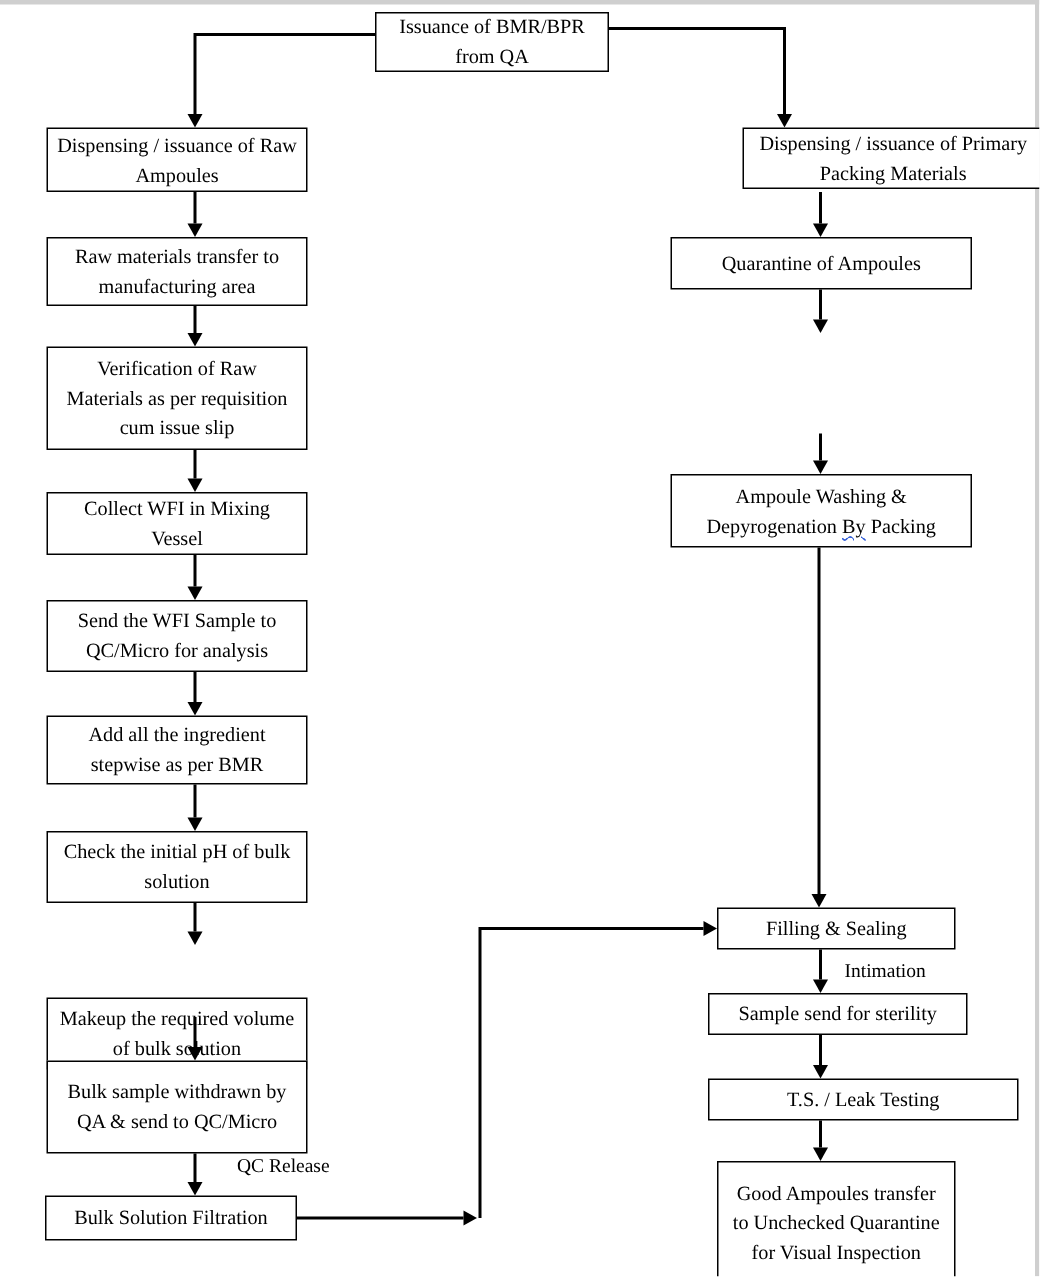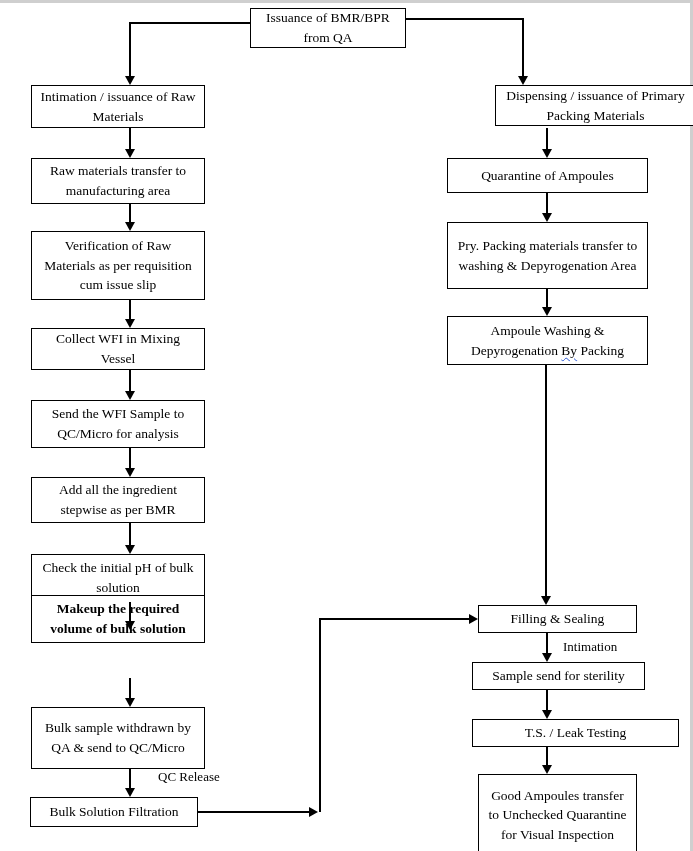--- a/index.html
+++ b/index.html
@@ -33,21 +33,21 @@
   #box-issuance { left: 250px; top: 8px;  width: 156px; height: 40px; }
 
   
   #box-l1  { left: 31px; top: 85px;  width: 174px; height: 43px; }
   #box-l2  { left: 31px; top: 158px; width: 174px; height: 46px; }
   #box-l3  { left: 31px; top: 231px; width: 174px; height: 69px; }
   #box-l4  { left: 31px; top: 328px; width: 174px; height: 42px; }
   #box-l5  { left: 31px; top: 400px; width: 174px; height: 48px; }
   #box-l6  { left: 31px; top: 477px; width: 174px; height: 46px; }
   #box-l7  { left: 31px; top: 554px; width: 174px; height: 48px; }
-  #box-l8  { left: 31px; top: 595px; width: 174px; height: 48px; font-weight: bold; }
+  #box-l8  { left: 31px; top: 665px; width: 174px; height: 48px; }
   #box-l9  { left: 31px; top: 707px; width: 174px; height: 62px; }
   #box-l10 { left: 30px; top: 797px; width: 168px; height: 30px; }
 
   
   #box-r1  { left: 447px; top: 85px;  width: 201px; height: 41px; margin-left: 48px; }
   #box-r2  { left: 447px; top: 158px; width: 201px; height: 35px; }
   #box-r3  { left: 447px; top: 222px; width: 201px; height: 67px; }
   #box-r4  { left: 447px; top: 316px; width: 201px; height: 49px; }
   #box-r5  { left: 478px; top: 605px; width: 159px; height: 28px; }
   #box-r6  { left: 472px; top: 662px; width: 173px; height: 28px; }
@@ -90,21 +90,21 @@
 <div id="page">
 
   <div class="edge-top" style="background: rgb(207, 207, 207);"></div>
   <div class="edge-right" style="background: rgb(207, 207, 207);"></div>
 
   <div class="box" id="box-issuance">
     <span>Issuance of BMR/BPR from QA</span>
   </div>
 
   <div class="box" id="box-l1">
-    <span>Intimation / issuance of Raw Materials</span>
+    <span>Dispensing / issuance of Raw Ampoules</span>
   </div>
   <div class="box" id="box-l2">
     <span>Raw materials transfer to manufacturing area</span>
   </div>
   <div class="box" id="box-l3">
     <span>Verification of Raw Materials as per requisition cum issue slip</span>
   </div>
   <div class="box" id="box-l4">
     <span>Collect WFI in Mixing Vessel</span>
   </div>
@@ -125,23 +125,20 @@
   </div>
   <div class="box" id="box-l10">
     <span>Bulk Solution Filtration</span>
   </div>
 
   <div class="box" id="box-r1">
     <span>Dispensing / issuance of Primary Packing Materials</span>
   </div>
   <div class="box" id="box-r2">
     <span>Quarantine of Ampoules</span>
-  </div>
-  <div class="box" id="box-r3">
-    <span>Pry. Packing materials transfer to washing &amp; Depyrogenation Area</span>
   </div>
   <div class="box" id="box-r4">
     <span><span>Ampoule Washing &amp; Depyrogenation </span><span class="squiggle" style="text-decoration-color: rgb(47, 91, 214);">By</span><span> Packing</span></span>
   </div>
   <div class="box" id="box-r5">
     <span>Filling &amp; Sealing</span>
   </div>
   <div class="box" id="box-r6">
     <span>Sample send for sterility</span>
   </div>

